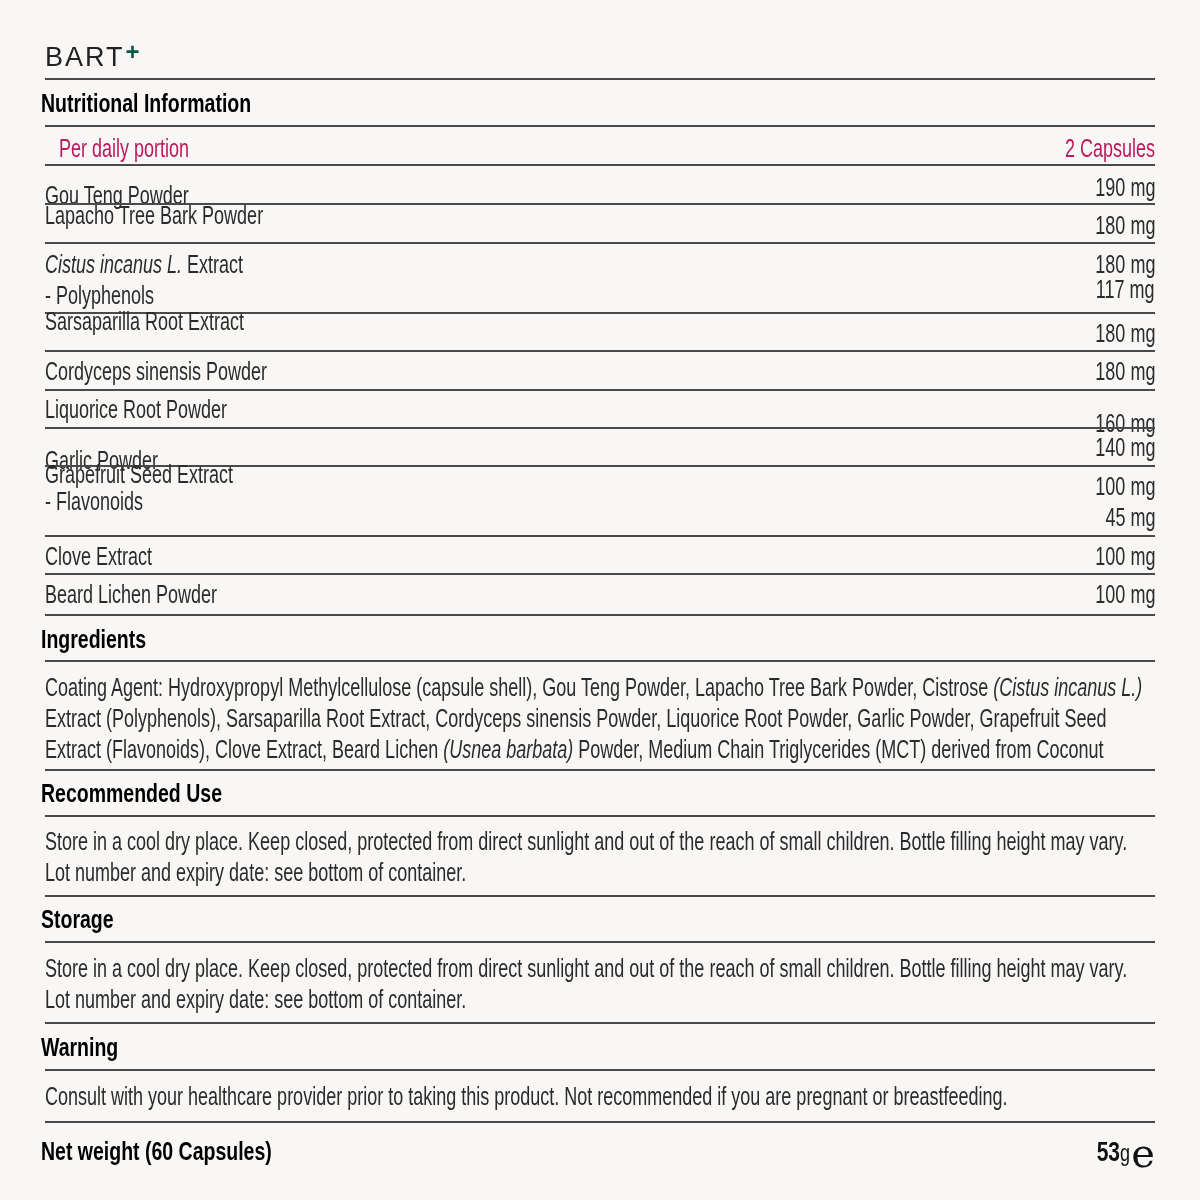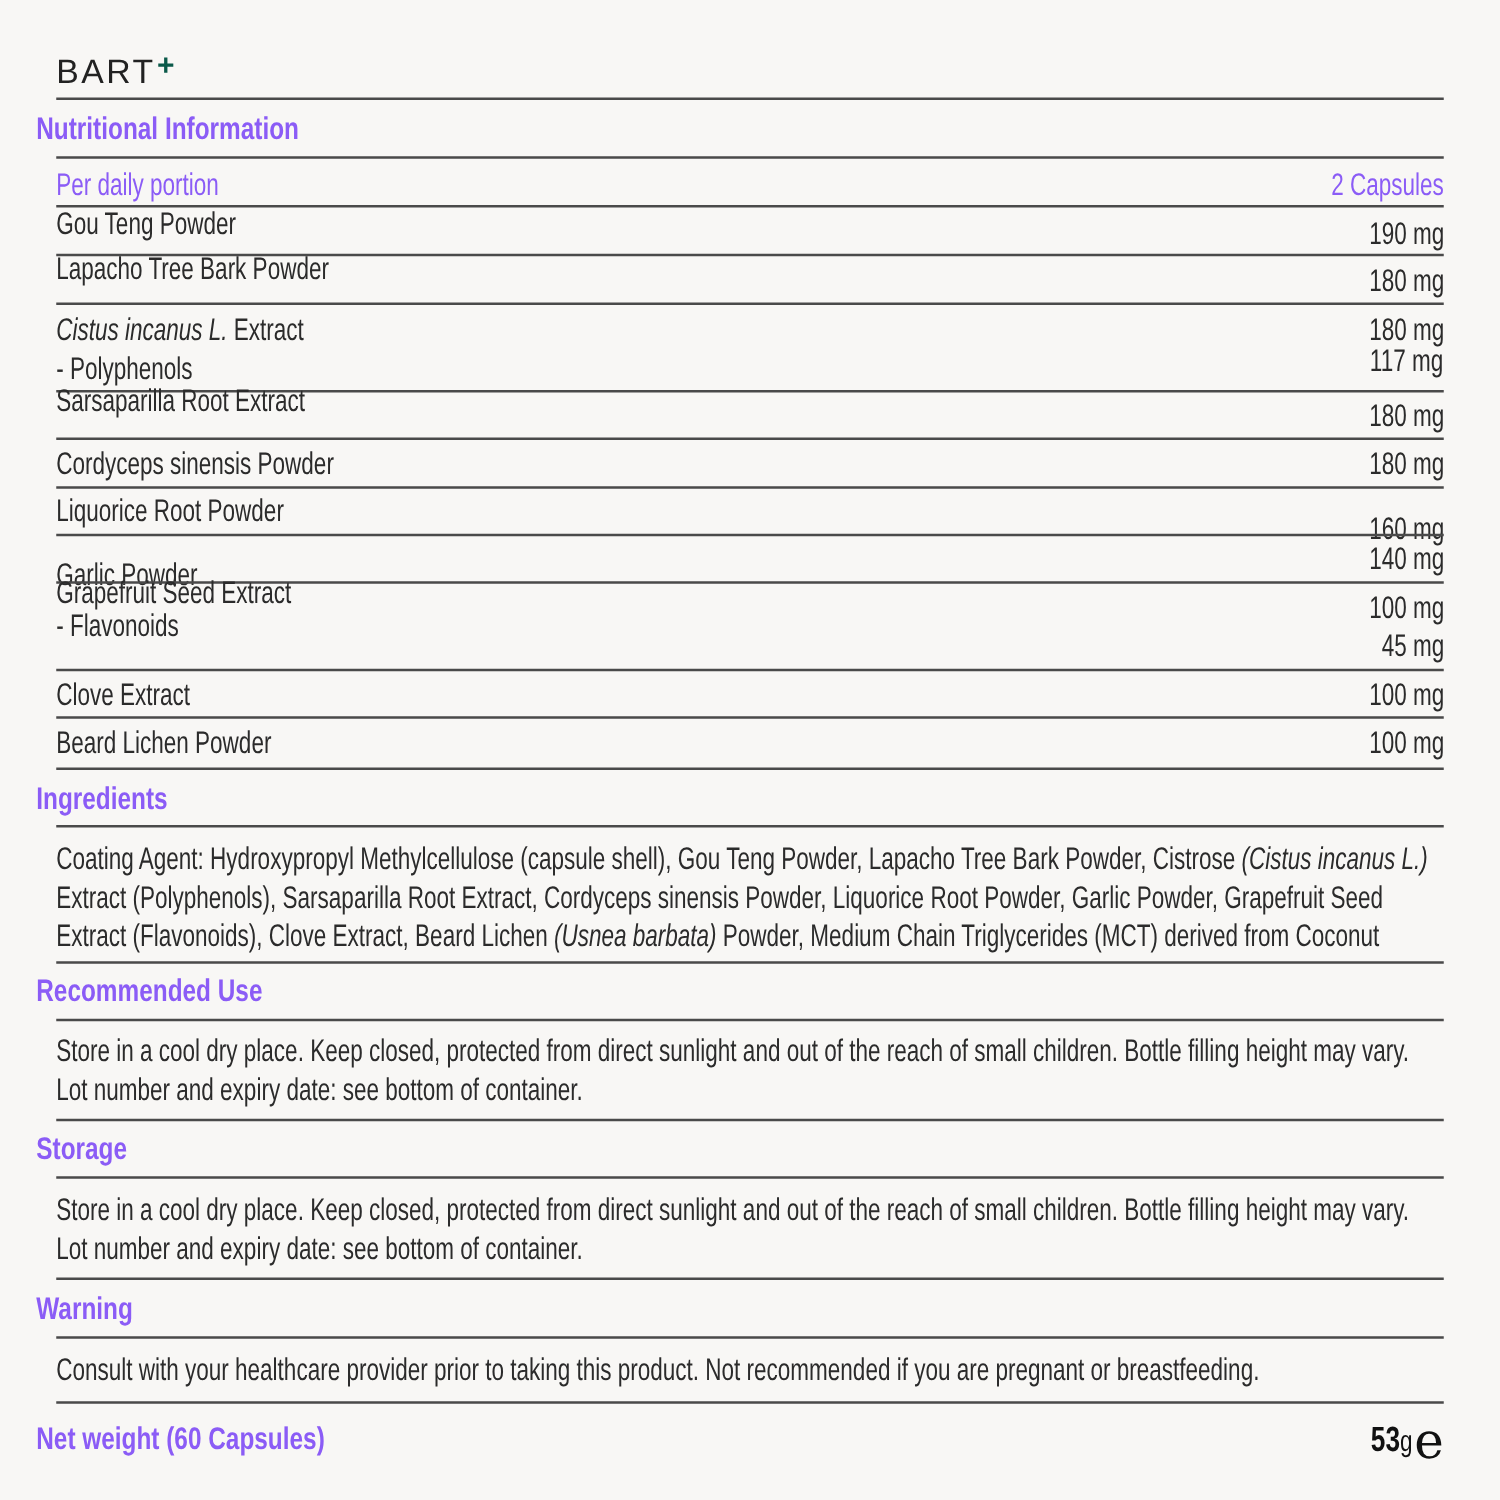--- a/index.html
+++ b/index.html
@@ -5,45 +5,45 @@
   html, body { margin:0; padding:0; }
   body {
     width:1200px; height:1200px; background:#f8f7f5; position:relative; overflow:hidden;
     font-family:"Liberation Sans", sans-serif; color:#2b2b2b;
   }
   .rule { position:absolute; left:45px; width:1110px; height:2px; background:#4a4a4a; }
   .logo { position:absolute; left:45px; top:42px; font-size:27px; letter-spacing:2px; color:#222; font-weight:400; }
   .logo .plus { color:#0b5a4a; font-weight:700; position:relative; top:-6px; font-size:24px; margin-left:1px; }
   .cond { display:inline-block; transform-origin:left top; transform:scaleX(0.72); white-space:nowrap; }
   .cond-r { display:inline-block; transform-origin:right top; transform:scaleX(0.72); white-space:nowrap; }
-  .heading { position:absolute; left:29px; font-size:25px; color:#8b5cf6; font-weight:700; }
+  .heading { position:absolute; left:41px; font-size:25px; color:#000000; font-weight:700; }
   .heading .cond { transform:scaleX(0.78); }
   .row-l { position:absolute; left:45px; font-size:25px; font-weight:400; color:#2b2b2b; line-height:31px; }
   .row-r { position:absolute; right:45px; font-size:25px; font-weight:400; color:#2b2b2b; text-align:right; line-height:31px; }
-  .strong { color:#8b5cf6; }
+  .strong { color:#be185d;margin-left:14px; }
   .para { position:absolute; left:45px; width:1540px; font-size:25px; line-height:31px; color:#2b2b2b; transform-origin:left top; transform:scaleX(0.72); }
   .para i { font-style:italic; }
   .net-val { position:absolute; right:45px; top:1136px; font-size:28px; font-weight:700; color:#111; display:flex; align-items:flex-end; }
   .net-val .g { font-weight:400; font-size:24px; margin-right:2px; }
   .e-mark { font-family:"DejaVu Serif", serif; font-size:40px; line-height:30px; font-weight:400; color:#111; }
 </style>
 </head>
 <body>
 
 <div class="logo"><span>BART</span><span class="plus">+</span></div>
 <div class="rule" style="top:78px"></div>
 
 <div class="heading" style="top:89px"><span class="cond">Nutritional Information</span></div>
 <div class="rule" style="top:125px"></div>
 
 <div class="row-l strong" style="top:133px"><span class="cond">Per daily portion</span></div>
 <div class="row-r strong" style="top:133px"><span class="cond-r">2 Capsules</span></div>
 <div class="rule" style="top:164px"></div>
 
-<div class="row-l" style="top:164px"><span class="cond">Gou Teng Powder</span></div>
+<div class="row-l" style="top:180px"><span class="cond">Gou Teng Powder</span></div>
 <div class="row-r" style="top:172px"><span class="cond-r">190 mg</span></div>
 <div class="rule" style="top:203px"></div>
 
 <div class="row-l" style="top:200px"><span class="cond">Lapacho Tree Bark Powder</span></div>
 <div class="row-r" style="top:210px"><span class="cond-r">180 mg</span></div>
 <div class="rule" style="top:242px"></div>
 
 <div class="row-l" style="top:249px"><span class="cond"><i>Cistus incanus L.</i><span> Extract</span></span></div>
 <div class="row-r" style="top:249px"><span class="cond-r">180 mg</span></div>
 <div class="row-l" style="top:280px"><span class="cond">- Polyphenols</span></div>

